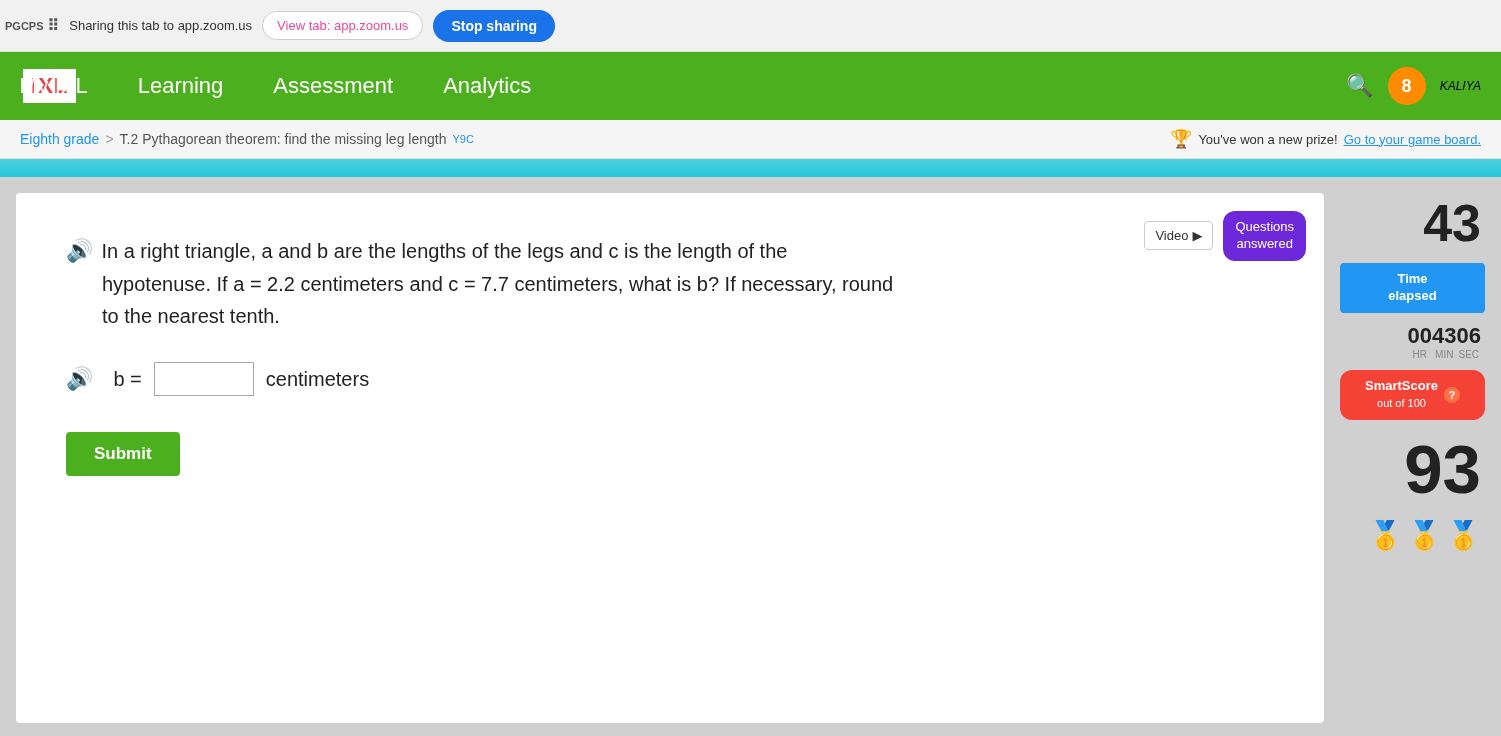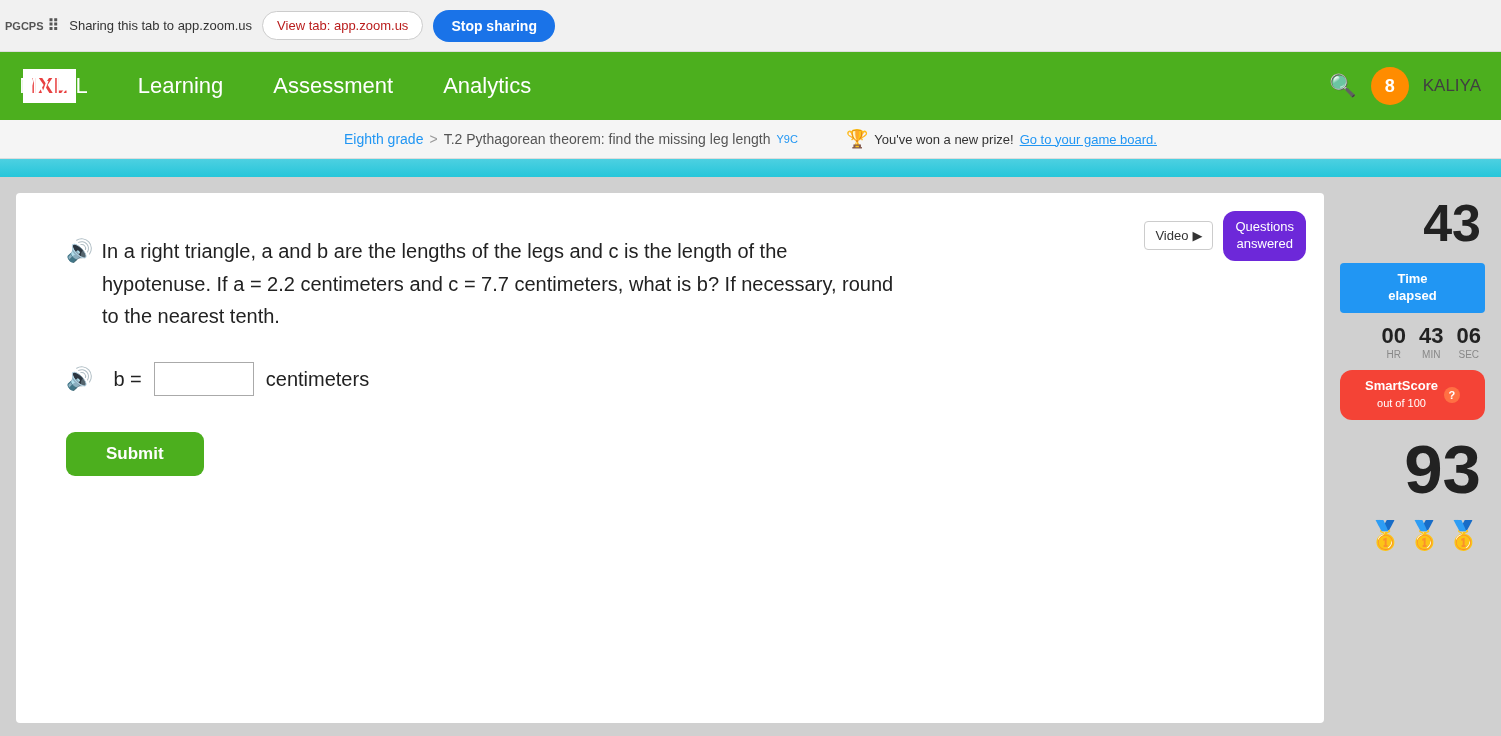--- a/index.html
+++ b/index.html
@@ -27,21 +27,21 @@
       font-size: 13px;
       color: #333;
     }
     .view-tab-btn {
       background: white;
       border: 1px solid #ccc;
       border-radius: 20px;
       padding: 6px 14px;
       font-size: 13px;
       cursor: pointer;
-      color: #b91c1c;
+      color: #ec4899;
     }
     .stop-sharing-btn {
       background: #1a73e8;
       border: none;
       border-radius: 20px;
       padding: 8px 18px;
       font-size: 14px;
       font-weight: bold;
       color: white;
       cursor: pointer;
@@ -98,32 +98,33 @@
       border-radius: 50%;
       background: #ff8c00;
       display: flex;
       align-items: center;
       justify-content: center;
       color: white;
       font-weight: bold;
       font-size: 18px;
     }
     .user-name {
-      color: #404040;
-      font-size: 17px;
+      color: #000000;
+      font-size: 12px;
       font-weight: 500;
+      font-style: italic;
     }
 
     
     .breadcrumb-bar {
       background: #f5f5f5;
       padding: 8px 20px;
       display: flex;
       align-items: center;
-      justify-content: center;
+      justify-content: space-between;
       border-bottom: 1px solid #ddd;
       gap: 48px;
     }
     .breadcrumb {
       font-size: 14px;
       color: #555;
       display: flex;
       align-items: center;
       gap: 6px;
     }
@@ -187,25 +188,25 @@
     .answer-input {
       border: 1px solid #aaa;
       width: 100px;
       height: 34px;
       font-size: 18px;
       padding: 4px 8px;
     }
     .submit-btn {
       background: #4caf1e;
       border: none;
-      border-radius: 9px;
+      border-radius: 4px;
       color: white;
       font-size: 17px;
       font-weight: bold;
-      padding: 12px 40px;
+      padding: 12px 28px;
       cursor: pointer;
     }
 
     
     .right-panel {
       width: 145px;
       display: flex;
       flex-direction: column;
       gap: 10px;
     }
@@ -248,21 +249,21 @@
       padding: 8px 12px;
       font-size: 13px;
       font-weight: bold;
       color: white;
       cursor: pointer;
       text-align: center;
       line-height: 1.3;
     }
     .timer-display {
       display: flex;
-      gap: 13px;
+      gap: 0;
       justify-content: flex-end;
       align-items: flex-end;
       padding-right: 4px;
     }
     .timer-group {
       display: flex;
       flex-direction: column;
       align-items: center;
     }
     .timer-number {

